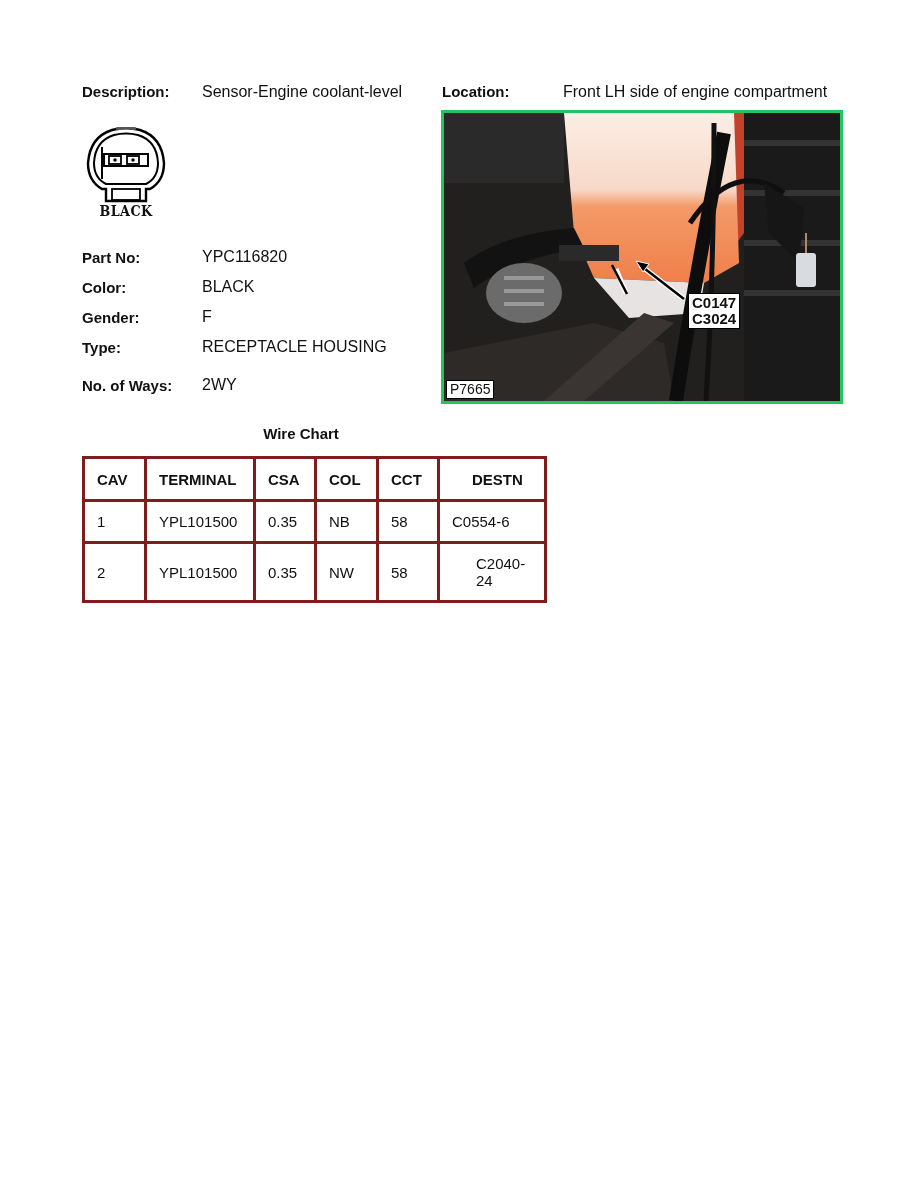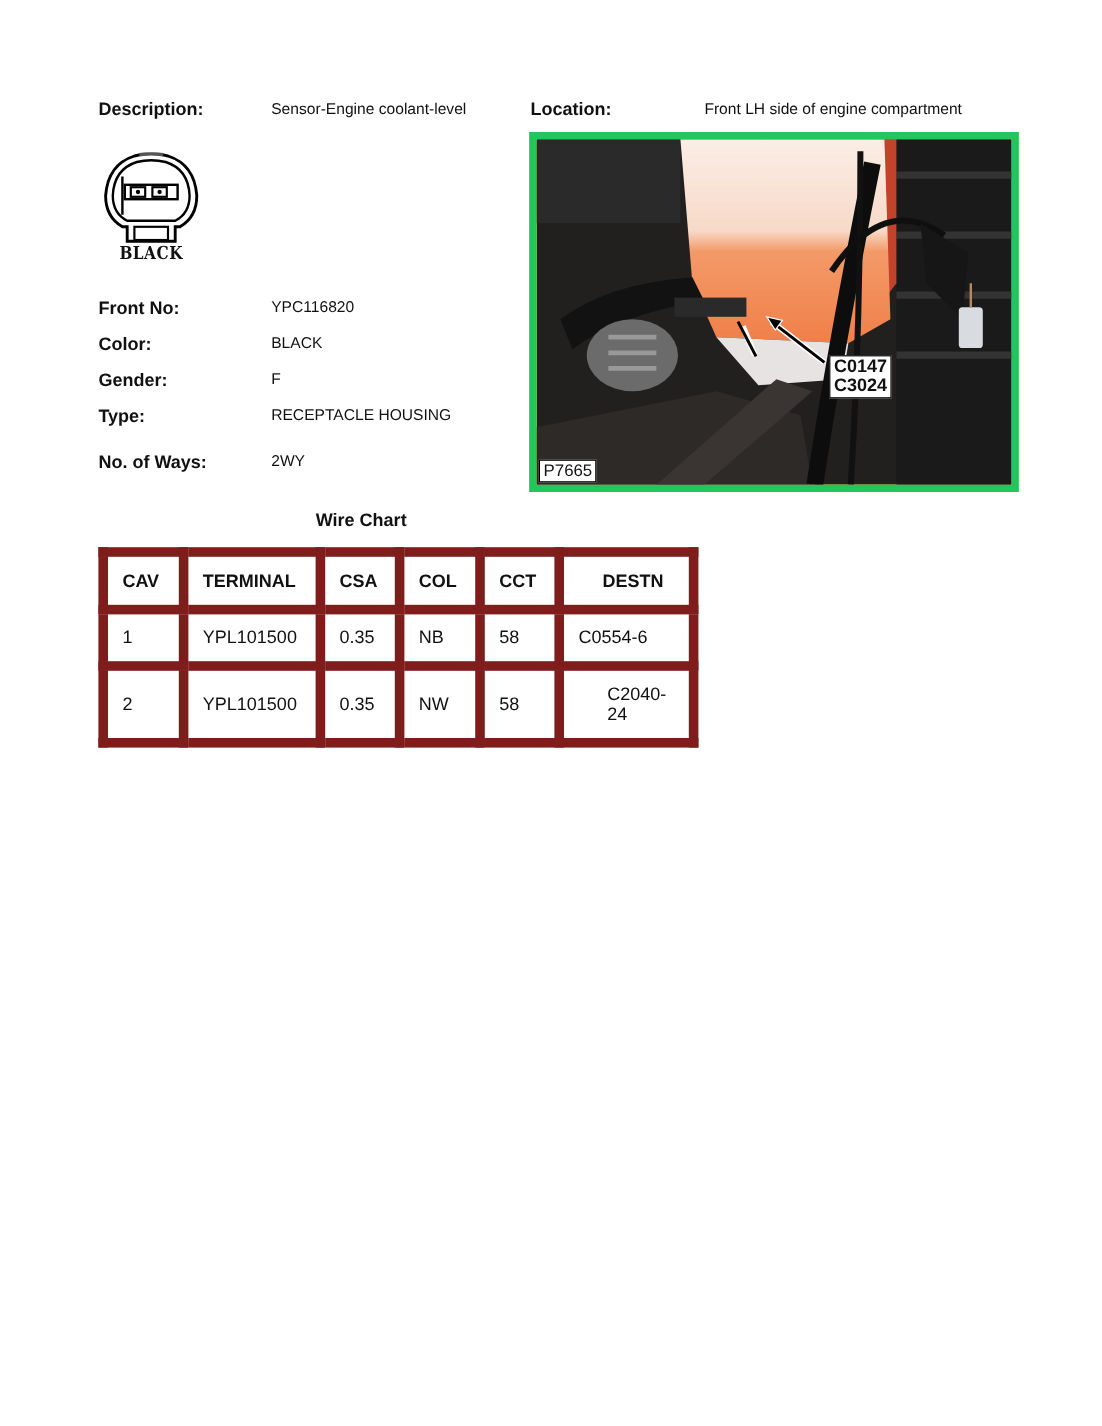--- a/index.html
+++ b/index.html
@@ -1,34 +1,34 @@
 <!DOCTYPE html>
 <html><head>
   <meta charset="utf-8">
   <style>
     html, body { margin: 0; padding: 0; background: #ffffff; }
     body { width: 918px; height: 1188px; position: relative; overflow: hidden;
            font-family: "Liberation Sans", sans-serif; color: #111; }
     .lbl { position: absolute; font-weight: bold; font-size: 15px; }
-    .val { position: absolute; font-size: 13px; margin-left: 24px; }
+    .val { position: absolute; font-size: 16px; }
     .connector { position: absolute; left: 84px; top: 127px; width: 84px; height: 94px; }
     .connector-label { position: absolute; left: 84px; top: 202px; width: 84px; text-align: center;
                        font-family: "DejaVu Serif", serif; font-weight: bold; font-size: 15px; letter-spacing: 0.5px;
                        transform: scaleX(0.85); transform-origin: center; }
     .photo { position: absolute; left: 441px; top: 110px; width: 396px; height: 288px;
-             border: 6px solid #22c55e; overflow: hidden; background: #bef264; }
+             border: 3px solid #22c55e; overflow: hidden; background: #14b8a6; }
     .photo svg { display: block; }
     .photo-id { position: absolute; left: 2px; bottom: 2px; background: #fff; border: 1px solid #000;
                 font-size: 14px; padding: 0 3px; line-height: 17px; }
     .callout { position: absolute; left: 244px; top: 180px; background: #fff; border: 1px solid #000;
                font-weight: bold; font-size: 15px; line-height: 16px; padding: 1px 3px; }
     .wire-title { position: absolute; left: 240px; top: 425px; width: 122px; text-align: center;
                   font-weight: bold; font-size: 15px; }
     table.wires { position: absolute; left: 82px; top: 456px; border-collapse: collapse; }
-    table.wires td, table.wires th { border: 8px solid #7f1d1d; font-size: 15px; text-align: left;
+    table.wires td, table.wires th { border: 3px solid #7f1d1d; font-size: 15px; text-align: left;
                                      padding: 0 0 0 12px; vertical-align: middle; }
     table.wires th { font-weight: bold; height: 40px; }
     table.wires td { height: 39px; }
     table.wires tr.r2 td { height: 56px; }
   </style>
 </head>
 <body>
 
 <div class="lbl" style="left:82px; top:83px;">Description:</div>
 <div class="val" style="left:202px; top:83px;">Sensor-Engine coolant-level</div>
@@ -45,21 +45,21 @@
     <rect x="25" y="29" width="12" height="8" fill="none" stroke="#000" stroke-width="1.8"></rect>
     <rect x="43" y="29" width="12" height="8" fill="none" stroke="#000" stroke-width="1.8"></rect>
     <circle cx="31" cy="33" r="1.8" fill="#000"></circle>
     <circle cx="49" cy="33" r="1.8" fill="#000"></circle>
     <rect x="28" y="62" width="28" height="11" fill="none" stroke="#000" stroke-width="1.8"></rect>
     <path d="M32 2 Q42 0 52 2" stroke="#555" stroke-width="3" fill="none"></path>
   </svg>
 </div>
 <div class="connector-label">BLACK</div>
 
-<div class="lbl" style="left:82px; top:249px;">Front No:</div>
+<div class="lbl" style="left:82px; top:249px;">Part No:</div>
 <div class="val" style="left:202px; top:248px;">YPC116820</div>
 <div class="lbl" style="left:82px; top:279px;">Color:</div>
 <div class="val" style="left:202px; top:278px;">BLACK</div>
 <div class="lbl" style="left:82px; top:309px;">Gender:</div>
 <div class="val" style="left:202px; top:308px;">F</div>
 <div class="lbl" style="left:82px; top:339px;">Type:</div>
 <div class="val" style="left:202px; top:338px;text-align:right;">RECEPTACLE HOUSING</div>
 <div class="lbl" style="left:82px; top:377px;">No. of Ways:</div>
 <div class="val" style="left:202px; top:376px;">2WY</div>
 

